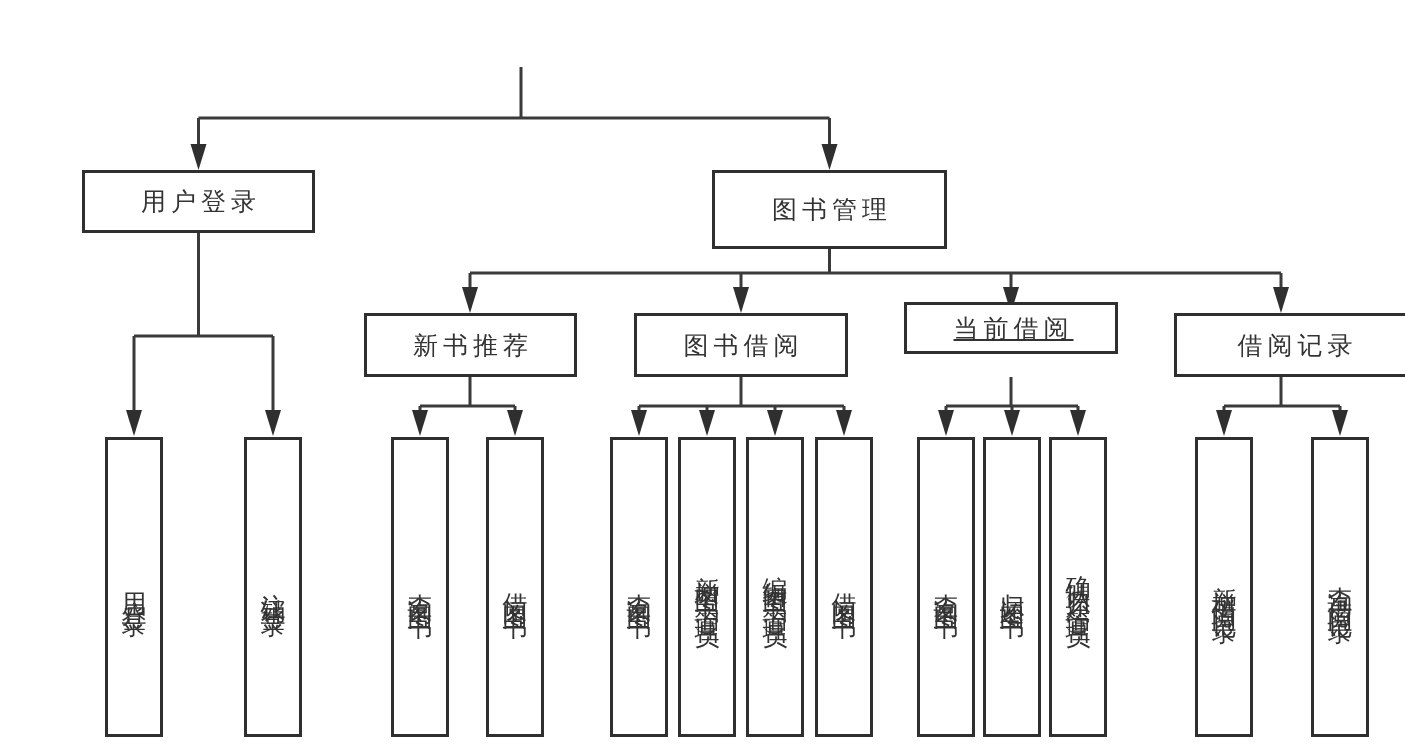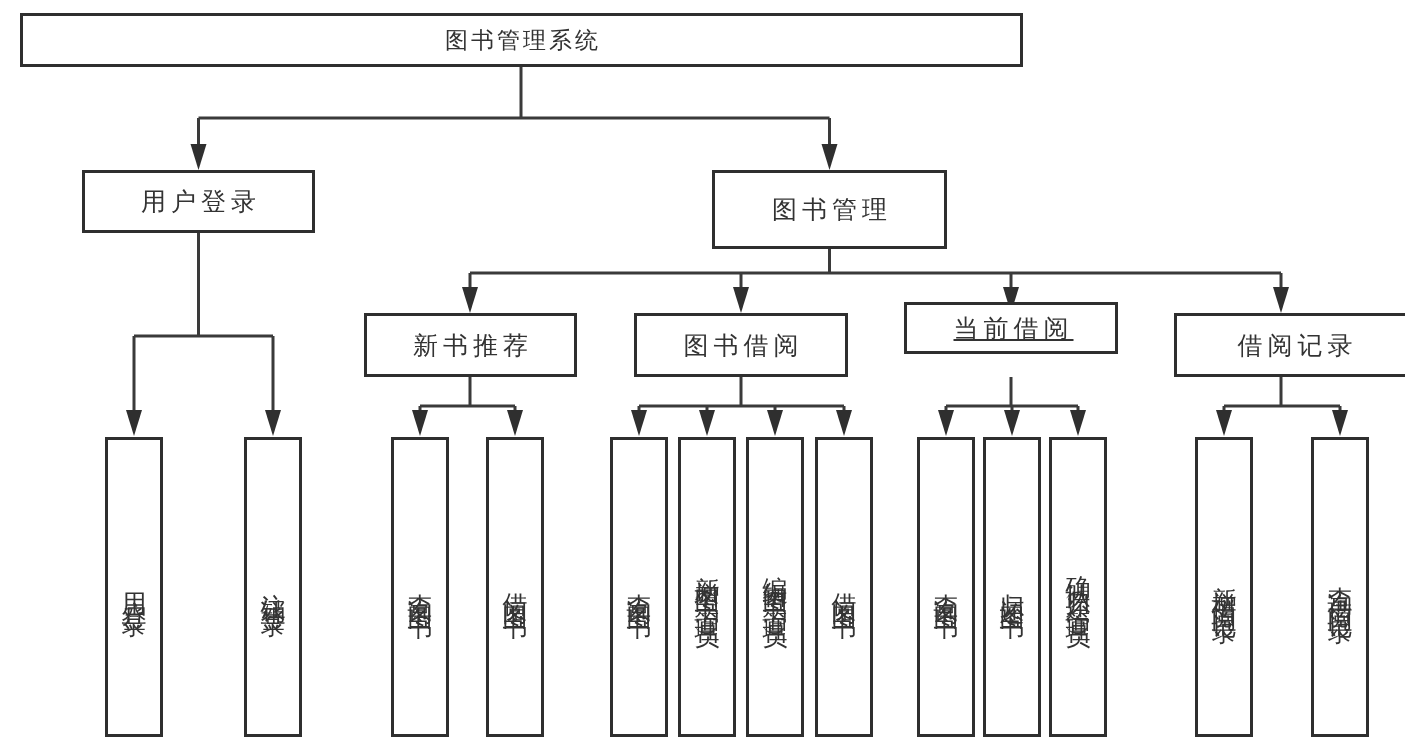--- a/index.html
+++ b/index.html
@@ -77,21 +77,20 @@
       <polygon points="767,410 783,410 775,436"></polygon>
       <polygon points="836,410 852,410 844,436"></polygon>
       <polygon points="938,410 954,410 946,436"></polygon>
       <polygon points="1004,410 1020,410 1012,436"></polygon>
       <polygon points="1070,410 1086,410 1078,436"></polygon>
       <polygon points="1216,410 1232,410 1224,436"></polygon>
       <polygon points="1332,410 1348,410 1340,436"></polygon>
     </g>
   </svg>
 
-  <div class="box hbox root" style="left:20px; top:13px; width:1003px; height:54px;">图书管理系统</div>
 
   <div class="box hbox" style="left:82px; top:170px; width:233px; height:63px;">用户登录</div>
   <div class="box hbox" style="left:712px; top:170px; width:235px; height:79px;">图书管理</div>
 
   <div class="box hbox" style="left:364px; top:313px; width:213px; height:64px;">新书推荐</div>
   <div class="box hbox" style="left:634px; top:313px; width:214px; height:64px;">图书借阅</div>
   <div class="box hbox" style="left:904px; top:302px; width:214px; height:52px;text-decoration:underline;">当前借阅</div>
   <div class="box hbox" style="left:1174px; top:313px; width:242px; height:64px;">借阅记录</div>
 
   <div class="box vbox" style="left:105px; top:437px; width:58px; height:300px;">用户登录</div>

